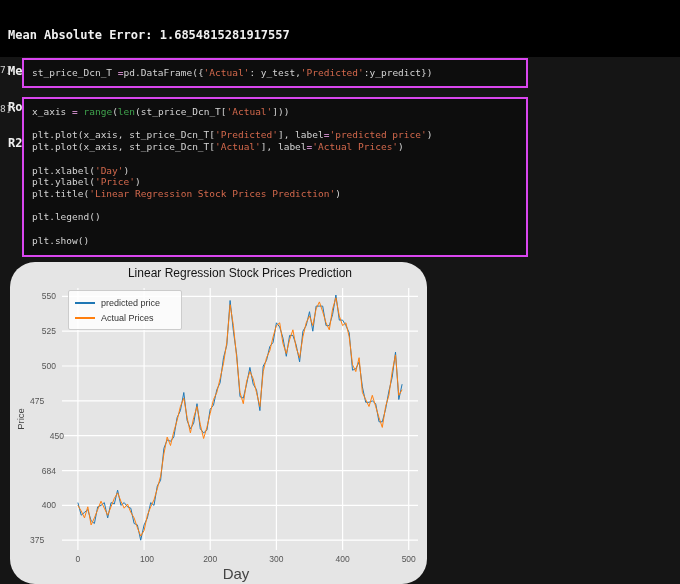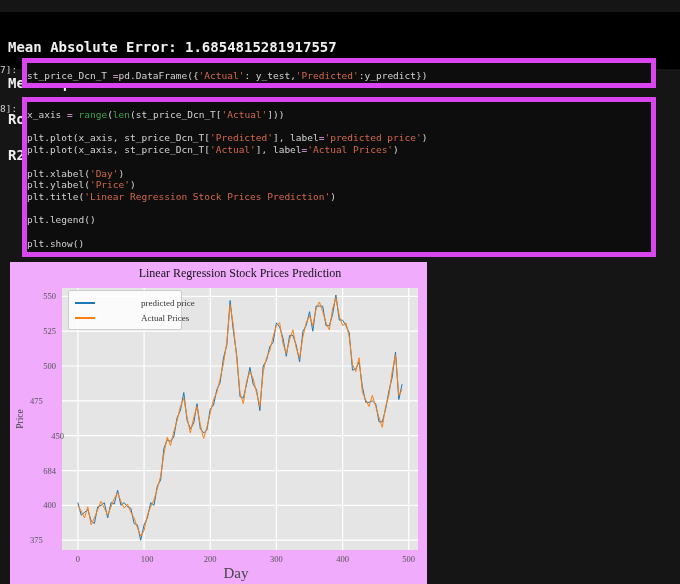--- a/index.html
+++ b/index.html
@@ -5,44 +5,44 @@
   html,body{margin:0;padding:0;}
   body{
     width:680px;height:584px;overflow:hidden;position:relative;
     background:#151515;
     font-family:"DejaVu Sans Mono","Liberation Mono",monospace;
   }
   
   .metrics-block{
     position:absolute;left:0;top:0;width:680px;height:57px;
     background:#000000;color:#f0f0f0;
-    font-size:14px;font-weight:bold;line-height:12px;
-    padding:5px 0 0 8px;box-sizing:border-box;white-space:pre;margin-top:12px;
+    font-size:12px;font-weight:bold;line-height:12px;
+    padding:5px 0 0 8px;box-sizing:border-box;white-space:pre;
   }
   
   .code-cell{
-    position:absolute;left:22px;width:634px;
-    background:#0d0d0d;border:5px solid #d946ef;box-sizing:border-box;
-    padding:7px 6px 6px 0;
+    position:absolute;left:22px;width:506px;
+    background:#0d0d0d;border:2px solid #d946ef;box-sizing:border-box;
+    padding:7px 6px 6px 8px;
   }
   .cell-prompt{
     position:absolute;color:#cfcfcf;font-size:9.5px;line-height:11px;
     left:0;width:20px;white-space:nowrap;overflow:visible;
   }
   .code-area{font-size:9.5px;line-height:11.7px;white-space:pre;}
   .code-line{min-height:11.7px;}
   .tok-d{color:#d4d4d4;}
   .tok-s{color:#d2684c;}
   .tok-o{color:#c586c0;font-weight:bold;}
   .tok-b{color:#3fa34d;}
   
   .figure{
     position:absolute;left:10px;top:262px;width:417px;height:322px;
-    background:#f0abfc;overflow:hidden;
-    font-family:Liberation Serif, serif;color:#1a1a1a;
+    background:#e5e5e5;overflow:hidden;
+    font-family:Liberation Sans, sans-serif;color:#1a1a1a;border-radius:25px;
   }
   .fig-title{
     position:absolute;left:52px;top:4px;width:356px;text-align:center;
     font-size:12px;color:#141414;
   }
   .plot-svg{position:absolute;left:52px;top:26px;}
   .tick-label{position:absolute;font-size:8.5px;color:#555555;line-height:10px;}
   .x-axis-label{
     position:absolute;left:48px;top:303px;width:356px;text-align:center;
     font-size:15px;color:#444444;
@@ -51,21 +51,21 @@
     position:absolute;left:-9px;top:151px;width:40px;height:12px;text-align:center;
     font-size:9.5px;color:#444444;transform:rotate(-90deg);
   }
   .legend{
     position:absolute;left:58px;top:28px;width:114px;
     background:rgba(255,255,255,0.85);border:1px solid #cccccc;border-radius:2px;
     padding:4px 6px;box-sizing:border-box;
   }
   .legend-row{display:flex;align-items:center;height:15px;}
   .legend-line{display:inline-block;width:20px;height:2px;margin-right:6px;flex:0 0 auto;}
-  .legend-label{font-size:9px;color:#333333;white-space:nowrap;margin-left:40px;}
+  .legend-label{font-size:9px;color:#333333;white-space:nowrap;}
 </style>
 </head>
 <body>
 
 <div class="metrics-block">
   <div>Mean Absolute Error: 1.6854815281917557</div>
   <div>Mean Squared Error: 6.113924722038249</div>
   <div>Root Mean Squared Error: 2.4726351777078333</div>
   <div>R2 Score: 0.9972210144608128</div>
 </div>

